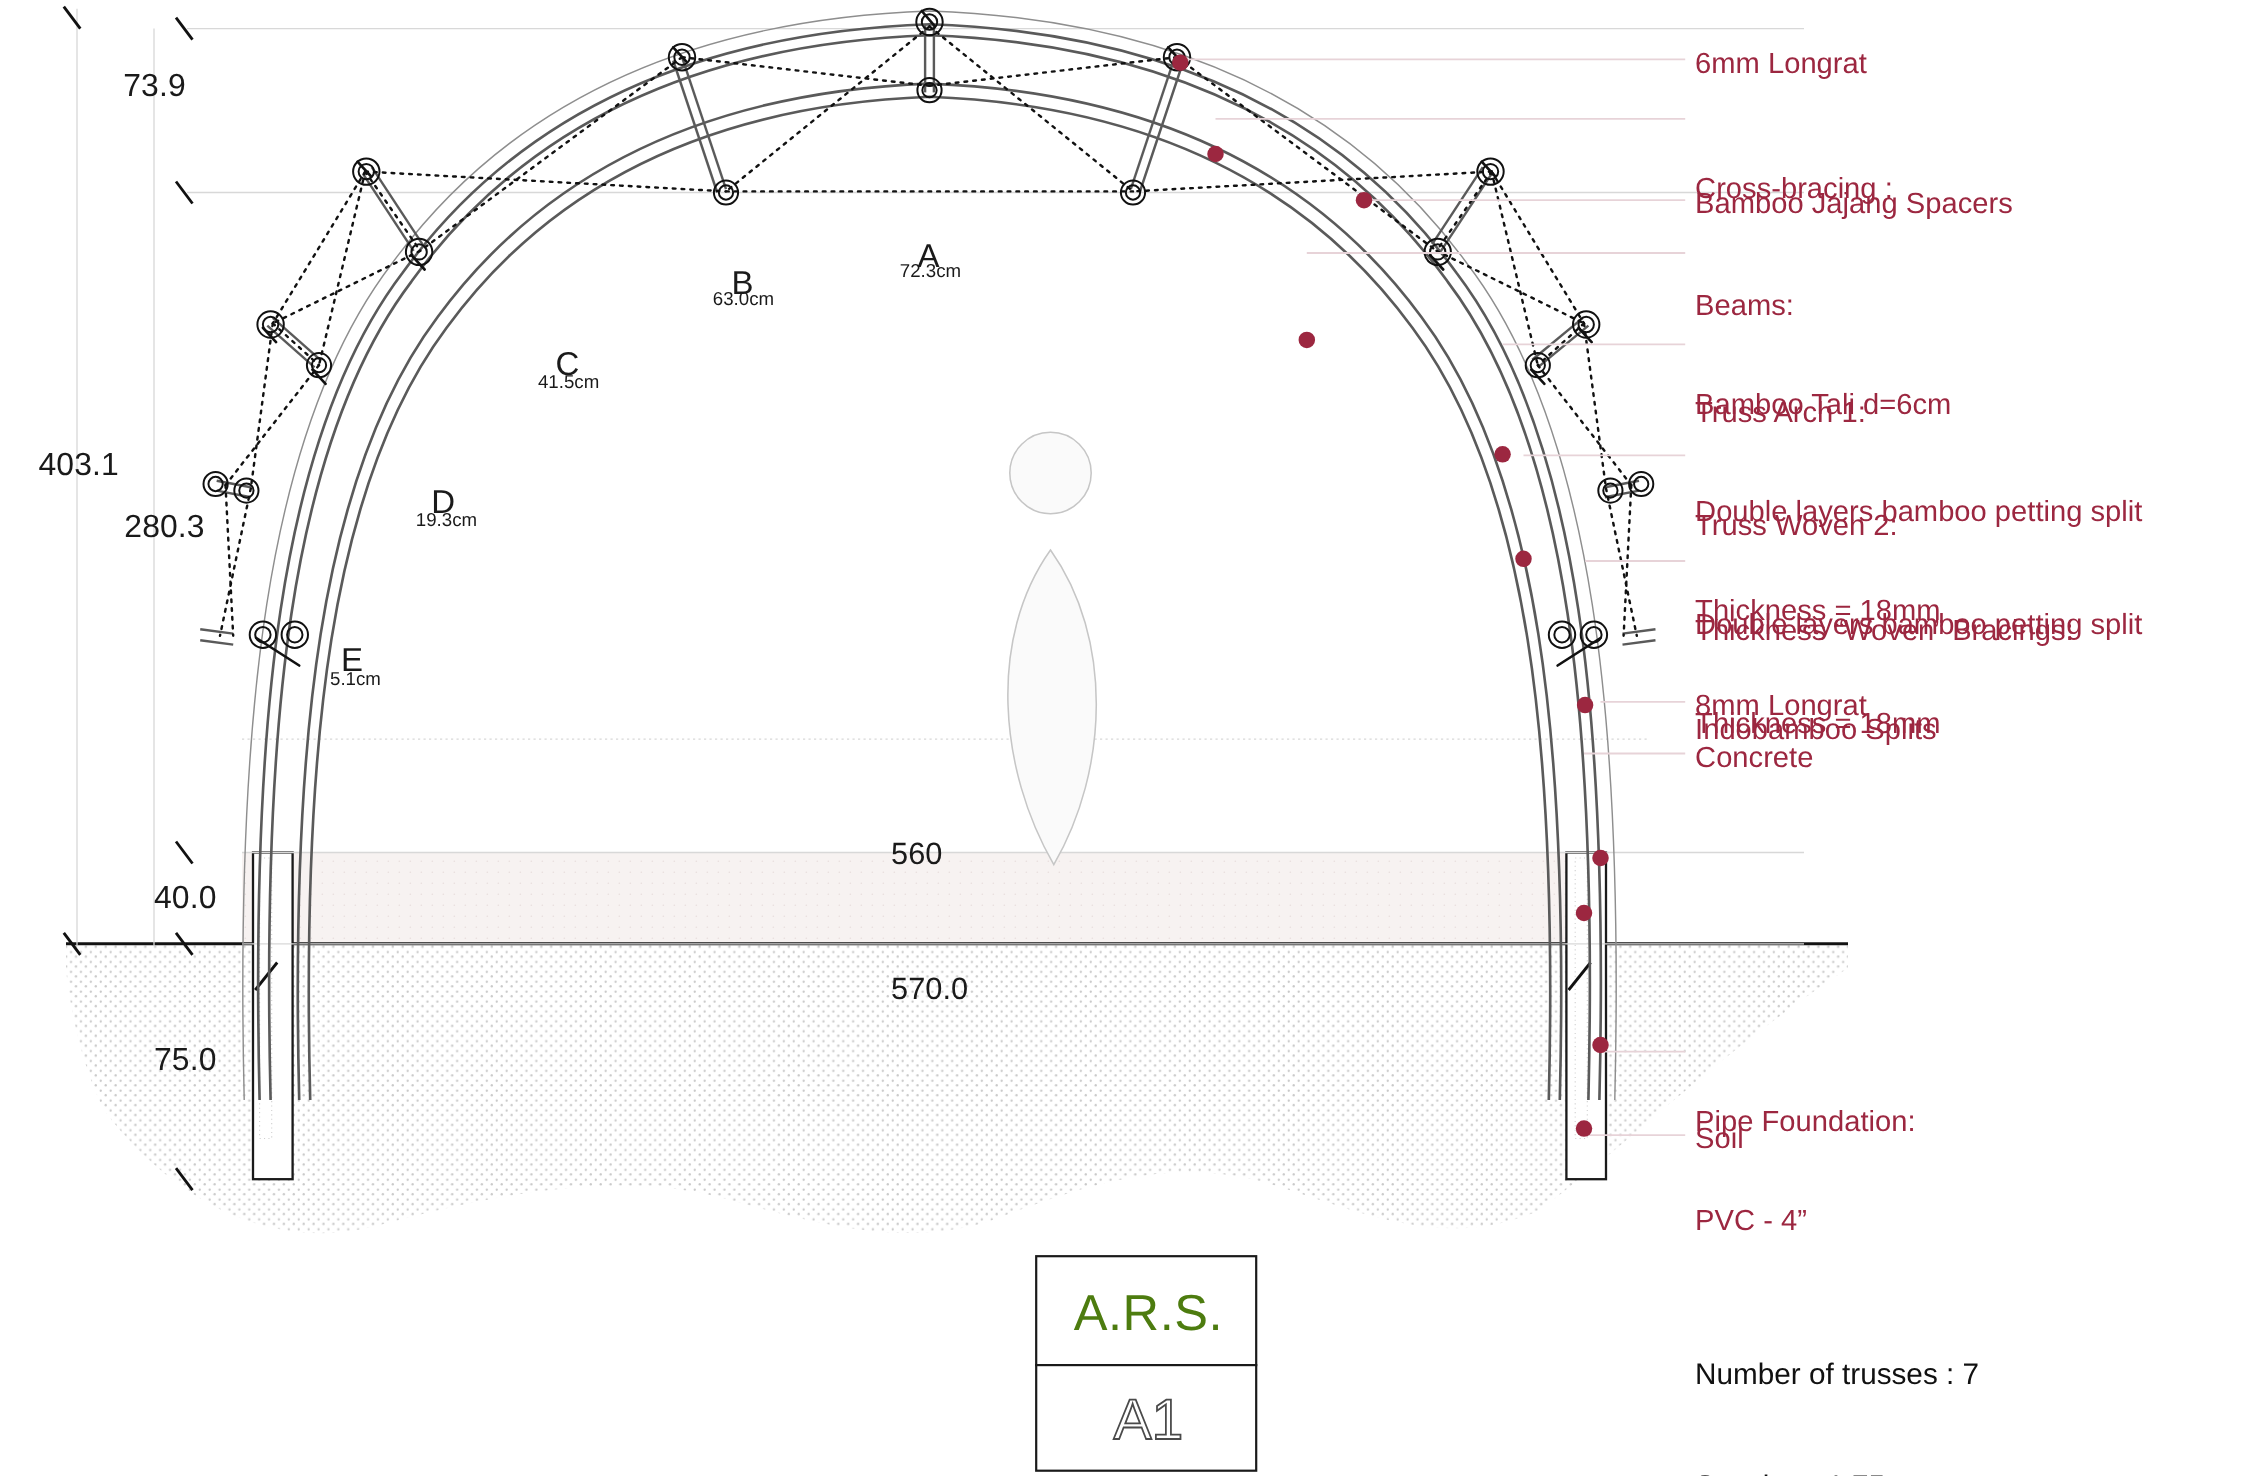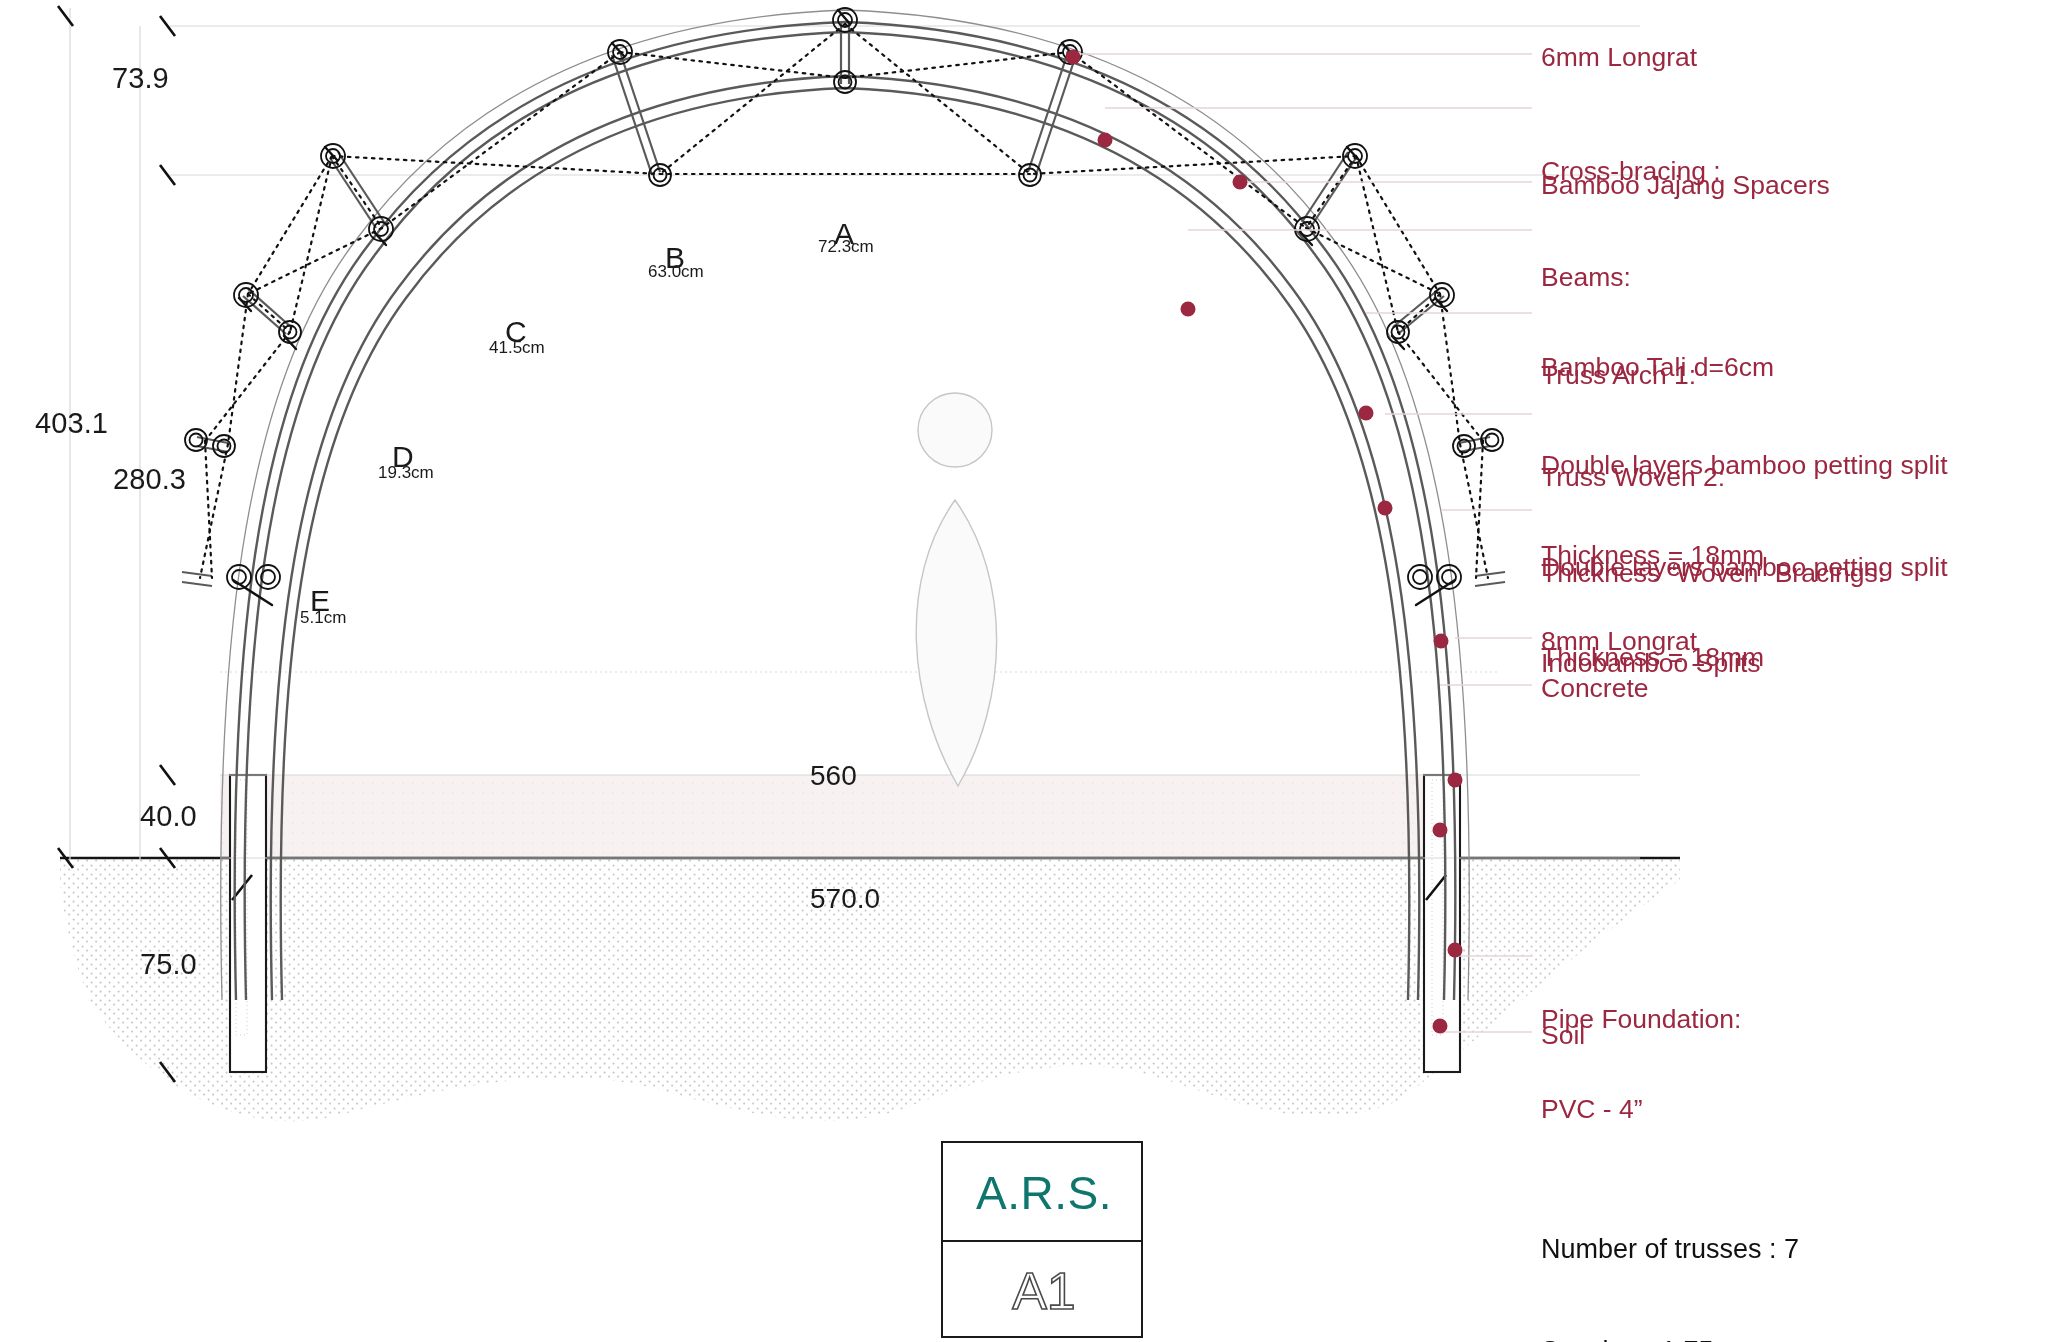--- a/index.html
+++ b/index.html
@@ -35,21 +35,21 @@
 
   .logo-row { position: absolute; left: 24px; top: 14px; display: flex; align-items: center; }
   .logo-txt { font-size: 44px; font-weight: 400; letter-spacing: 0.5px; color: #0d0d0d; font-family: "Liberation Sans", sans-serif; }
   .logo-o { width: 33px; height: 33px; border-radius: 50%; border: 5px solid #b9b9b9;
             background: radial-gradient(circle at 35% 32%, #ffffff 0%, #f3f3f3 55%, #e2e2e2 100%);
             display: inline-block; margin: 0 1px; position: relative; top: 3px; }
   .tb-lines { position: absolute; left: 24px; top: 66px; font-size: 24px; line-height: 27.5px; color: #111; white-space: pre; }
 
   .ars-txt { position: absolute; left: 0; top: 0; width: 202px; height: 99px;
              display: flex; align-items: center; justify-content: center;
-             font-size: 46px; color: #0f766e; letter-spacing: 0.5px; }
+             font-size: 46px; color: #4d7c0f; letter-spacing: 0.5px; }
   .a1-txt { position: absolute; left: 0; top: 99px; width: 202px; height: 98px;
             display: flex; align-items: center; justify-content: center;
             font-size: 52px; color: #fff;
             -webkit-text-stroke: 1.6px #4a4a4a; }
 
   .note-block { position: absolute; left: 1541px; top: 1164px; font-size: 27px; line-height: 34px; color: #111; white-space: pre; }
 </style>
 </head>
 <body>
 

